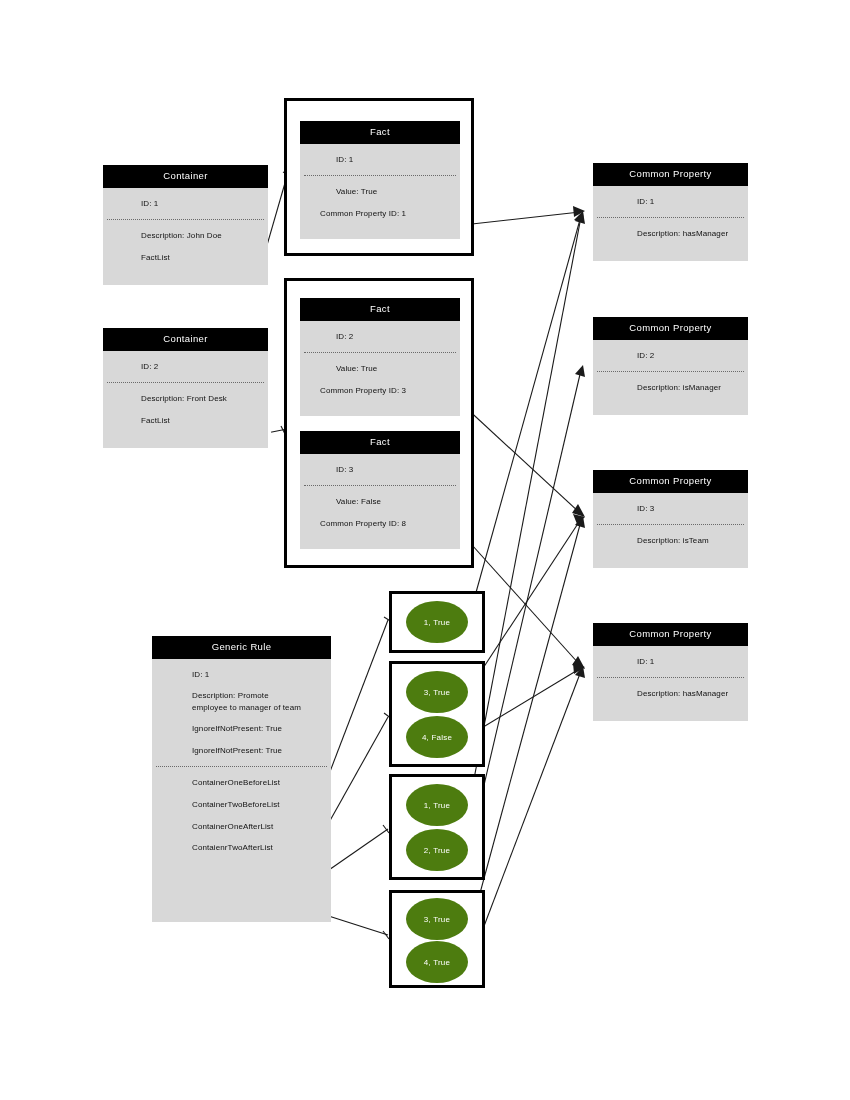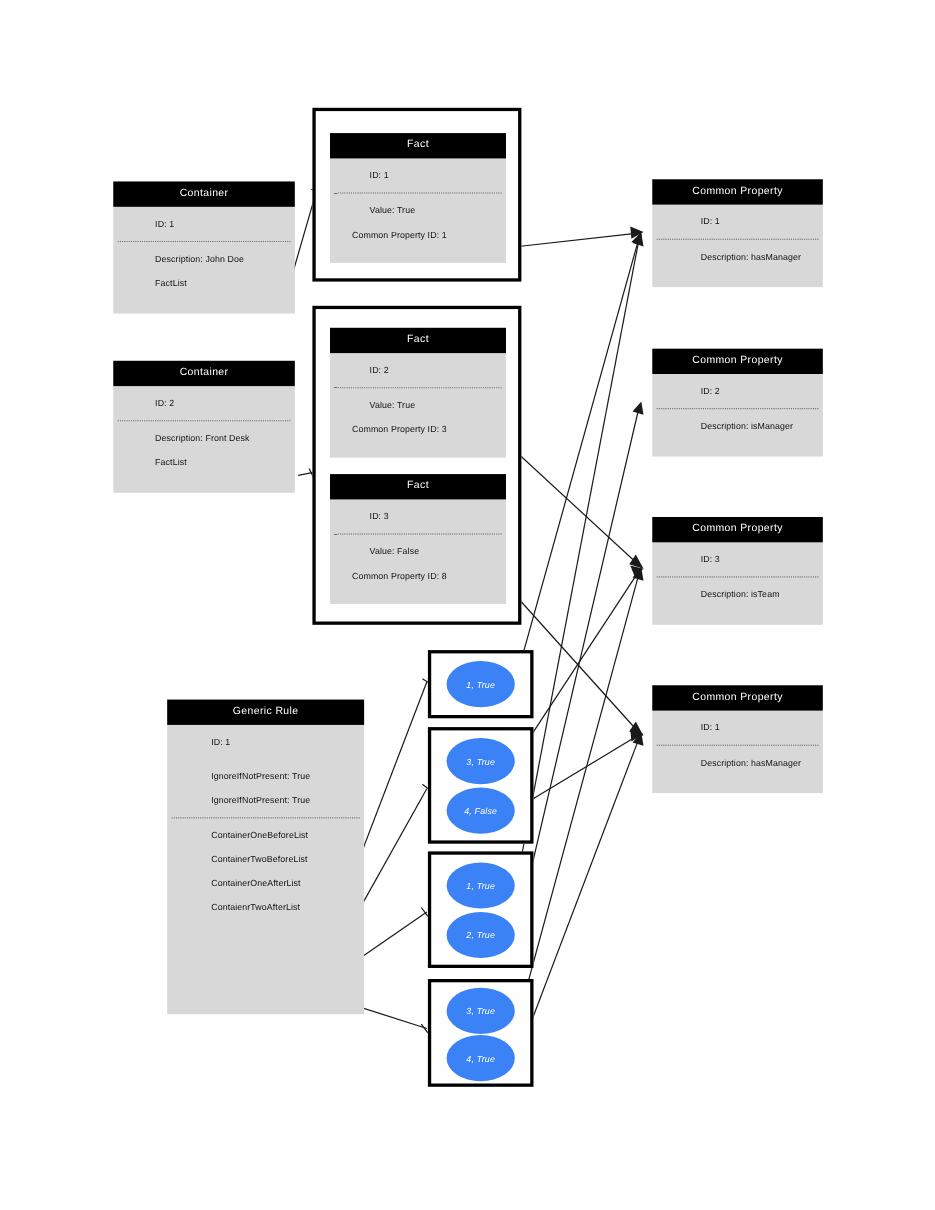--- a/index.html
+++ b/index.html
@@ -67,29 +67,28 @@
     height: 100%;
   }
   .sub-entity {
     position: absolute;
     box-sizing: border-box;
     background: #d8d8d8;
   }
   
   .oval {
     position: absolute;
-    background: #3b82f6;
+    background: #4d7c0f;
     border-radius: 50%;
     color: #ffffff;
     font-size: 8px;
     display: flex;
     align-items: center;
     justify-content: center;
     letter-spacing: .2px;
-    font-style: italic;
   }
   
   #wires {
     position: absolute;
     left: 0; top: 0;
     width: 850px;
     height: 1100px;
     z-index: 2;
     pointer-events: none;
   }
@@ -328,20 +327,21 @@
       <div class="field" style="padding-left:44px;">Description: hasManager</div>
     </div>
   </div>
 
   <div class="entity" style="left:152px; top:636px; width:179px; height:286px;">
     <div class="entity-header">Generic Rule</div>
     <div class="entity-body">
       <div class="spacer"></div>
       <div class="field" style="padding-left:40px;">ID: 1</div>
       <div class="spacer"></div>
+      <div class="field wrap" style="padding-left:40px; padding-right:26px;">Description: Promote employee to manager of team</div>
       <div class="spacer"></div>
       <div class="field" style="padding-left:40px;">IgnoreIfNotPresent: True</div>
       <div class="spacer"></div>
       <div class="field" style="padding-left:40px;">IgnoreIfNotPresent: True</div>
       <div class="spacer"></div>
       <div class="sep"></div>
       <div class="spacer"></div>
       <div class="field" style="padding-left:40px;">ContainerOneBeforeList</div>
       <div class="spacer"></div>
       <div class="field" style="padding-left:40px;">ContainerTwoBeforeList</div>

